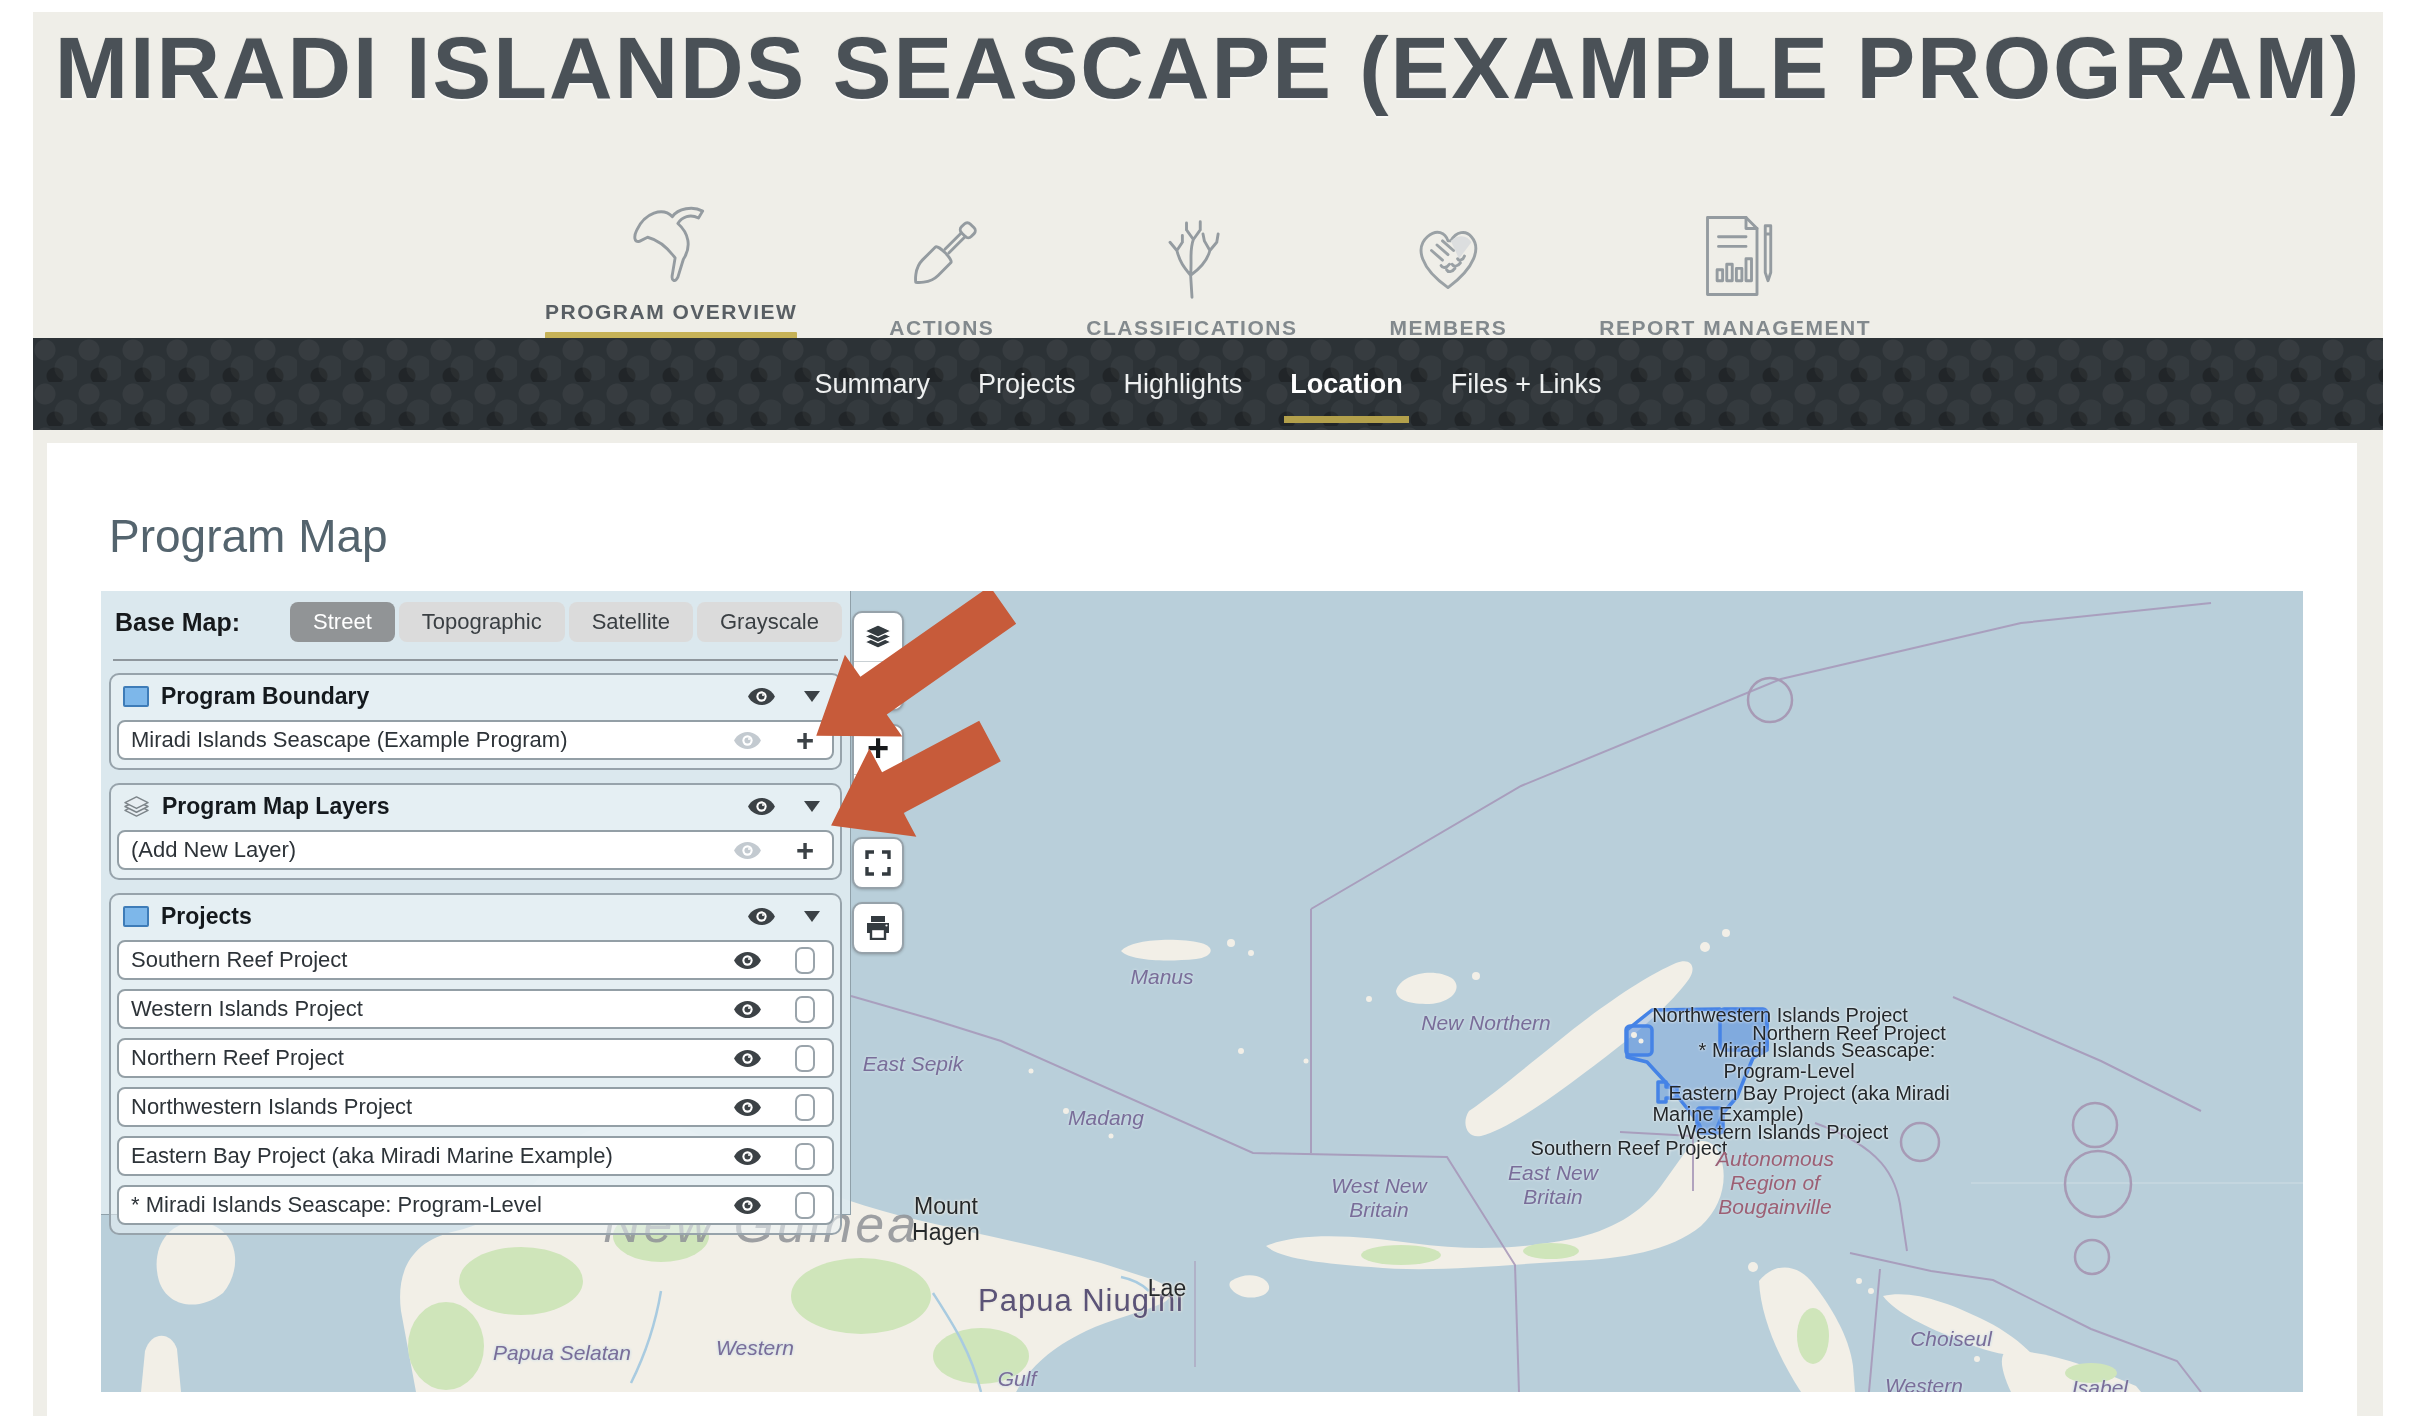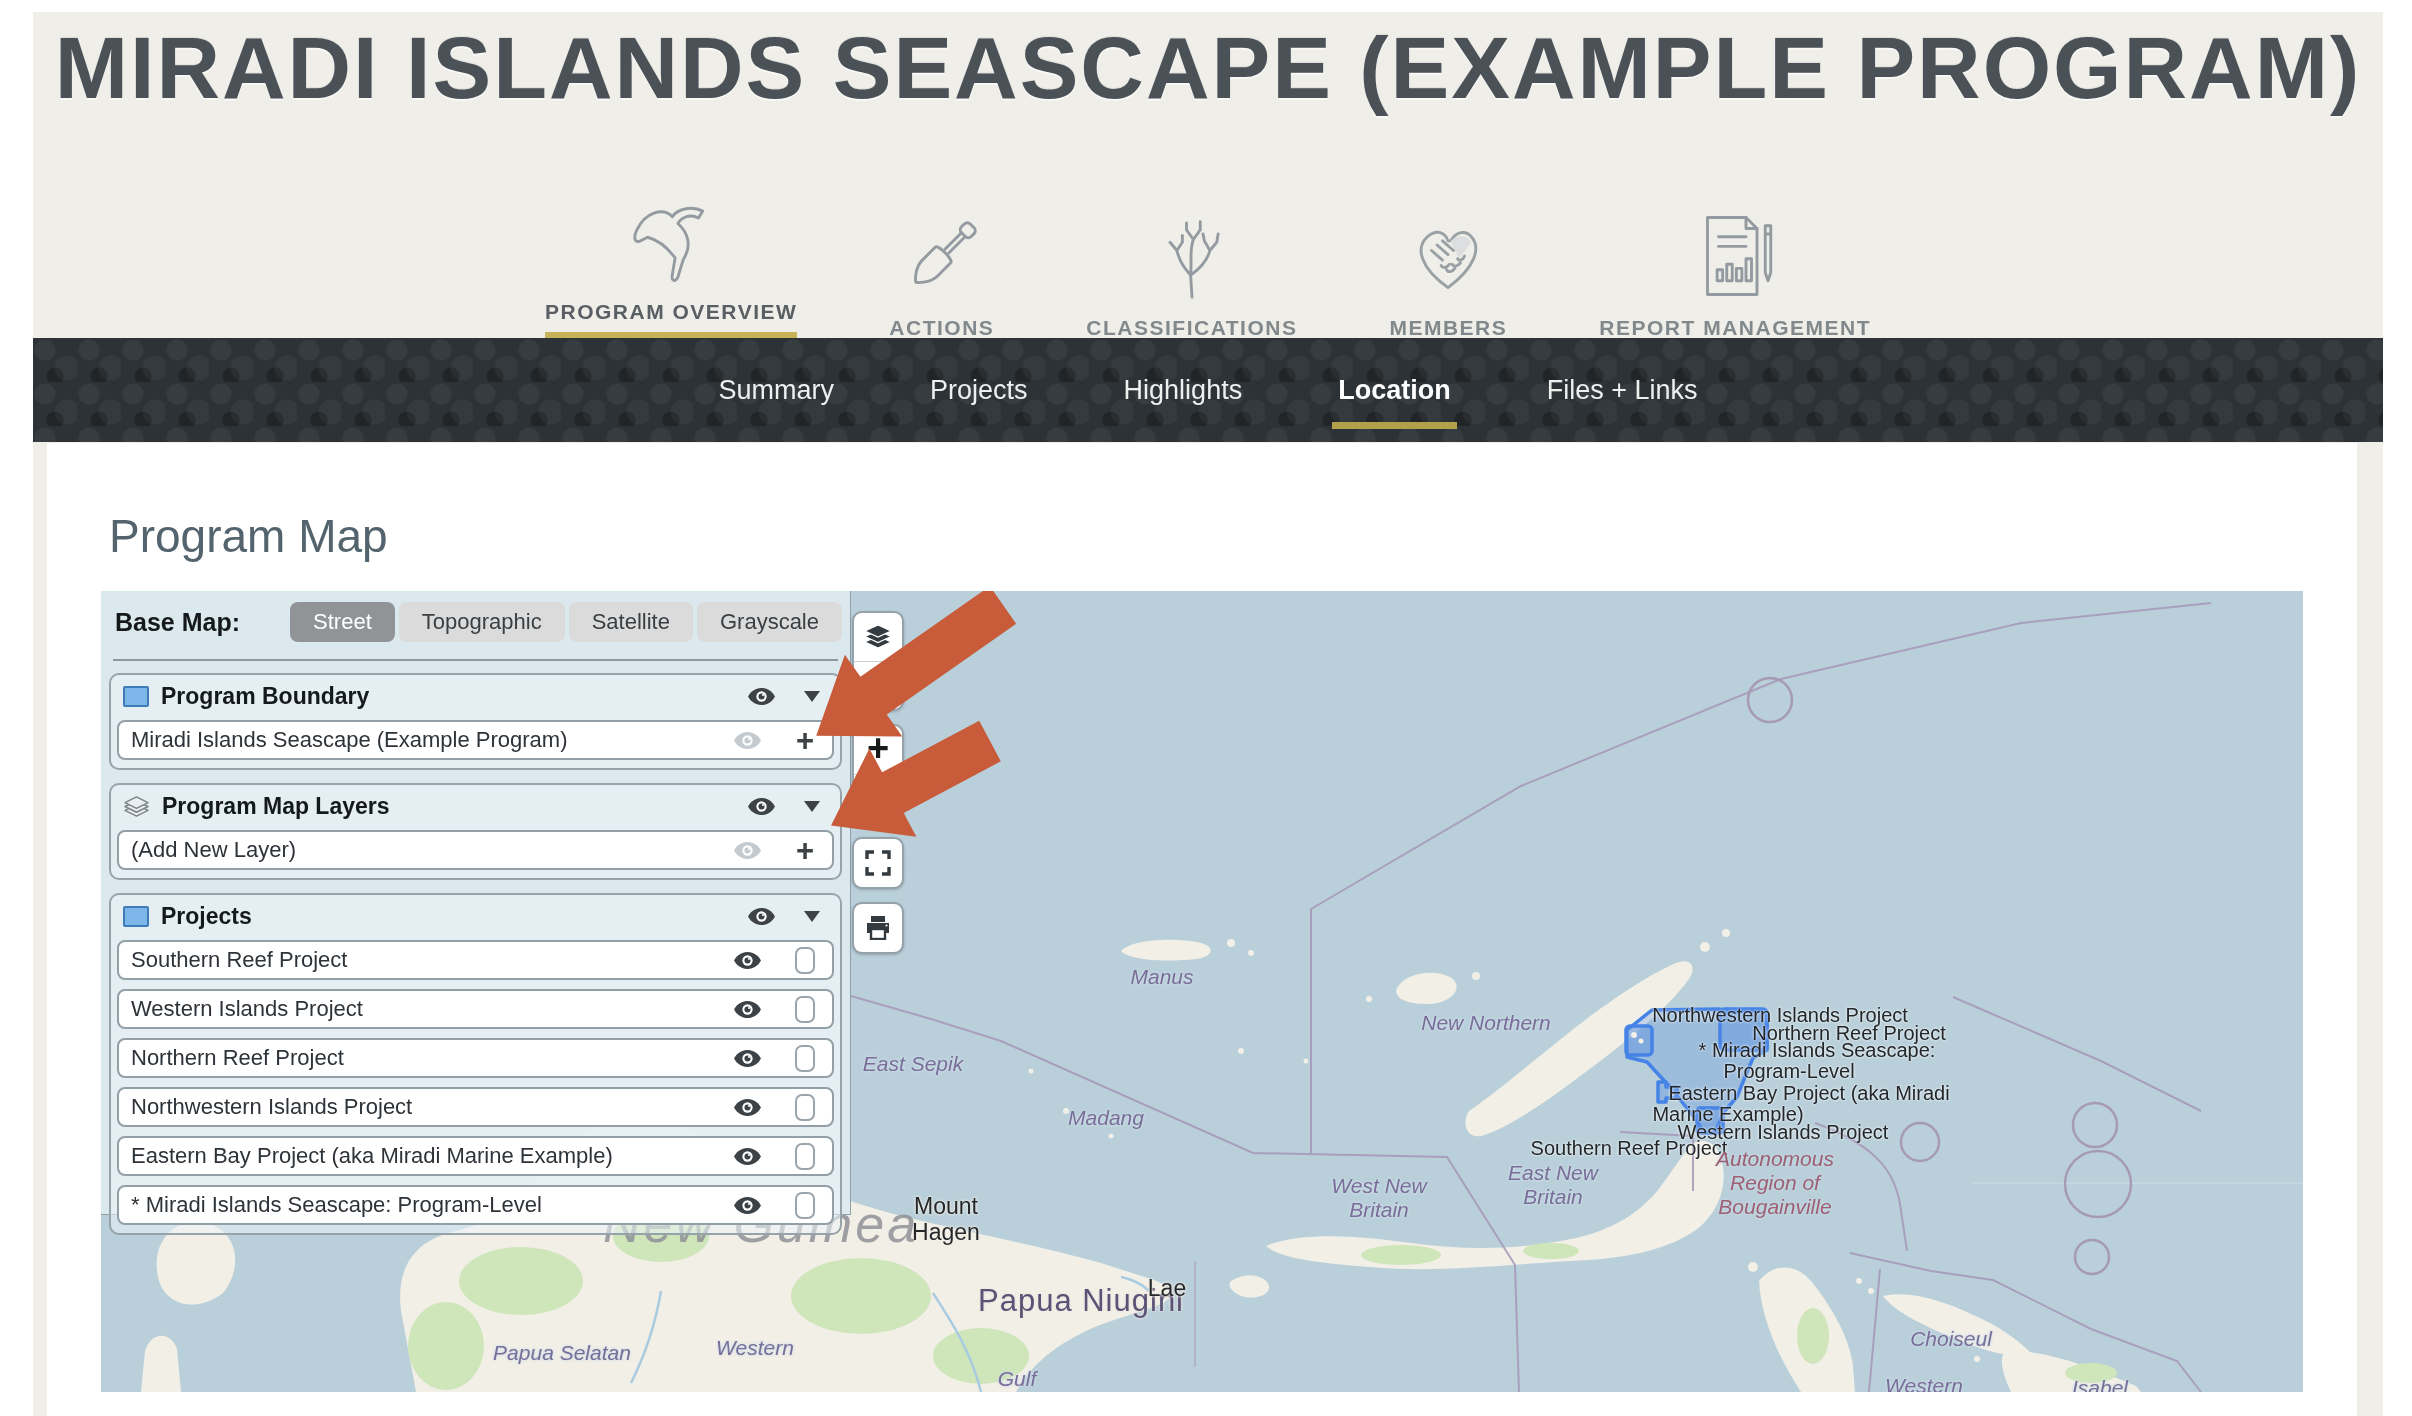--- a/index.html
+++ b/index.html
@@ -15,27 +15,27 @@
 
   
   .pnav{display:flex;justify-content:center;align-items:flex-end;gap:92px;margin-top:48px;height:178px;}
   .pnav-item{display:flex;flex-direction:column;align-items:center;cursor:pointer;}
   .pnav-icon{height:104px;display:flex;align-items:flex-end;justify-content:center;}
   .pnav-label{margin-top:16px;font-size:21px;letter-spacing:1.5px;color:#82898d;font-weight:bold;}
   .pnav-item.active .pnav-label{color:#595f64;}
   .pnav-underline{width:100%;min-width:250px;height:8px;background:#c6b257;margin-top:8px;border-radius:1px;}
 
   
-  .snav{position:absolute;left:0;top:326px;width:100%;height:104px;background:#2c3236;
+  .snav{position:absolute;left:0;top:326px;width:100%;height:92px;background:#2c3236;
         background-image:
           radial-gradient(circle at 12px 12px, rgba(255,255,255,.05) 0 10px, rgba(0,0,0,0) 11px),
           radial-gradient(circle at 34px 30px, rgba(255,255,255,.04) 0 12px, rgba(0,0,0,0) 13px),
           radial-gradient(circle at 22px 38px, rgba(0,0,0,.25) 0 8px, rgba(0,0,0,0) 9px);
         background-size:44px 44px;
-        display:flex;justify-content:center;align-items:center;gap:92px;}
+        display:flex;justify-content:center;align-items:center;gap:44px;}
   .snav-item{position:relative;color:#eef0f0;font-size:27px;padding:10px 2px;cursor:pointer;}
   .snav-item.active{font-weight:bold;color:#ffffff;}
   .snav-item.active::after{content:"";position:absolute;left:-4px;right:-4px;bottom:-13px;height:7px;background:#b3a04b;}
 
   
   .card{position:absolute;left:14px;top:431px;width:2310px;height:973px;background:#ffffff;}
   .section-heading{position:absolute;left:54px;top:58px;margin:8px;font-size:46px;font-weight:400;color:#54646e;}
 
   
   .mapblock{position:absolute;left:54px;top:148px;width:2202px;height:801px;background:#b9cfda;overflow:hidden;}

